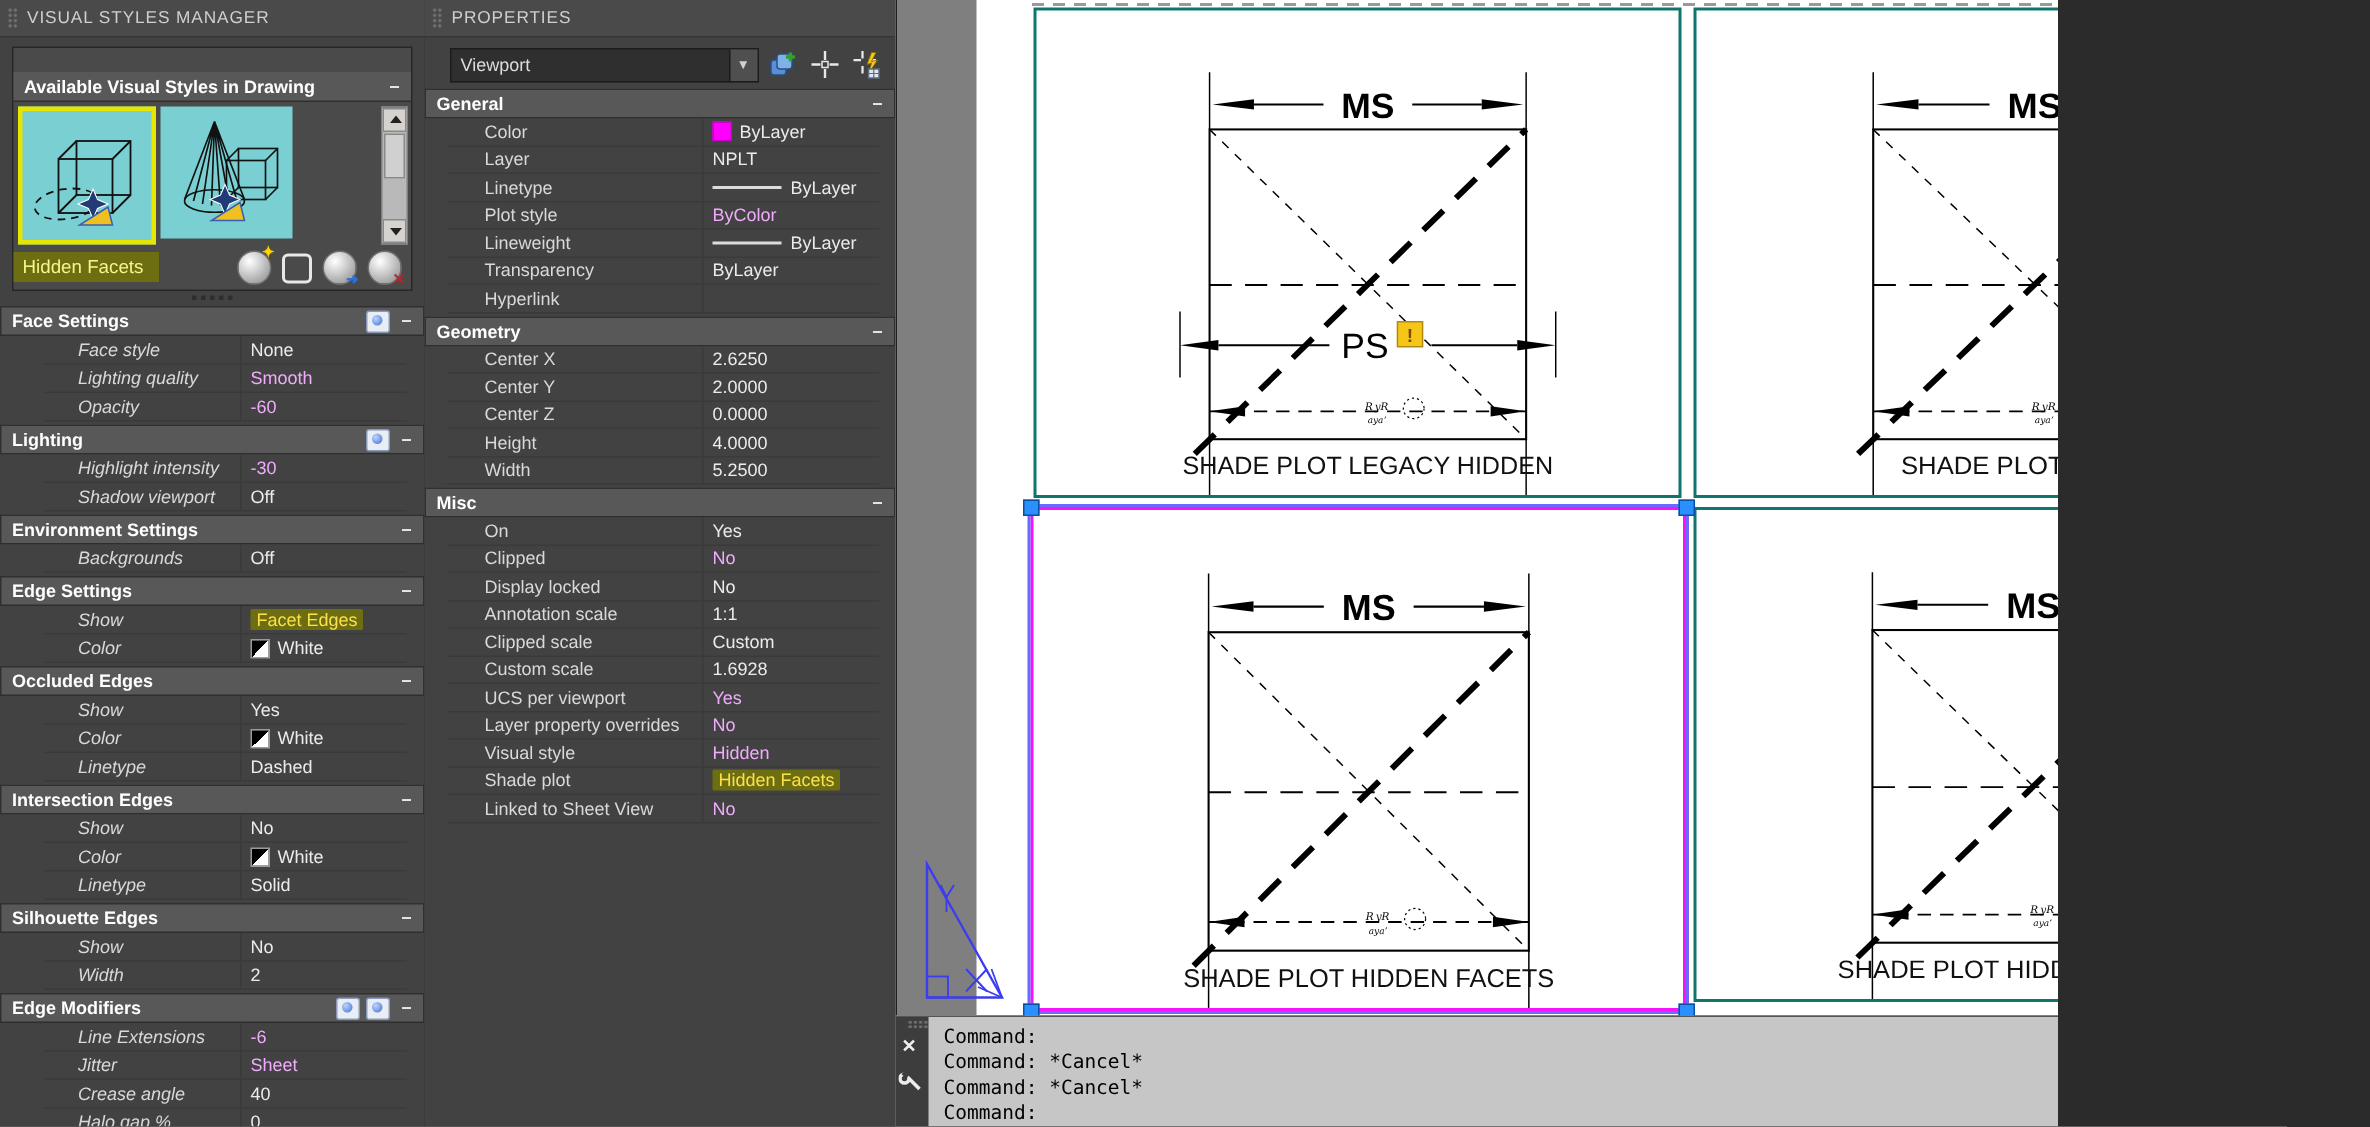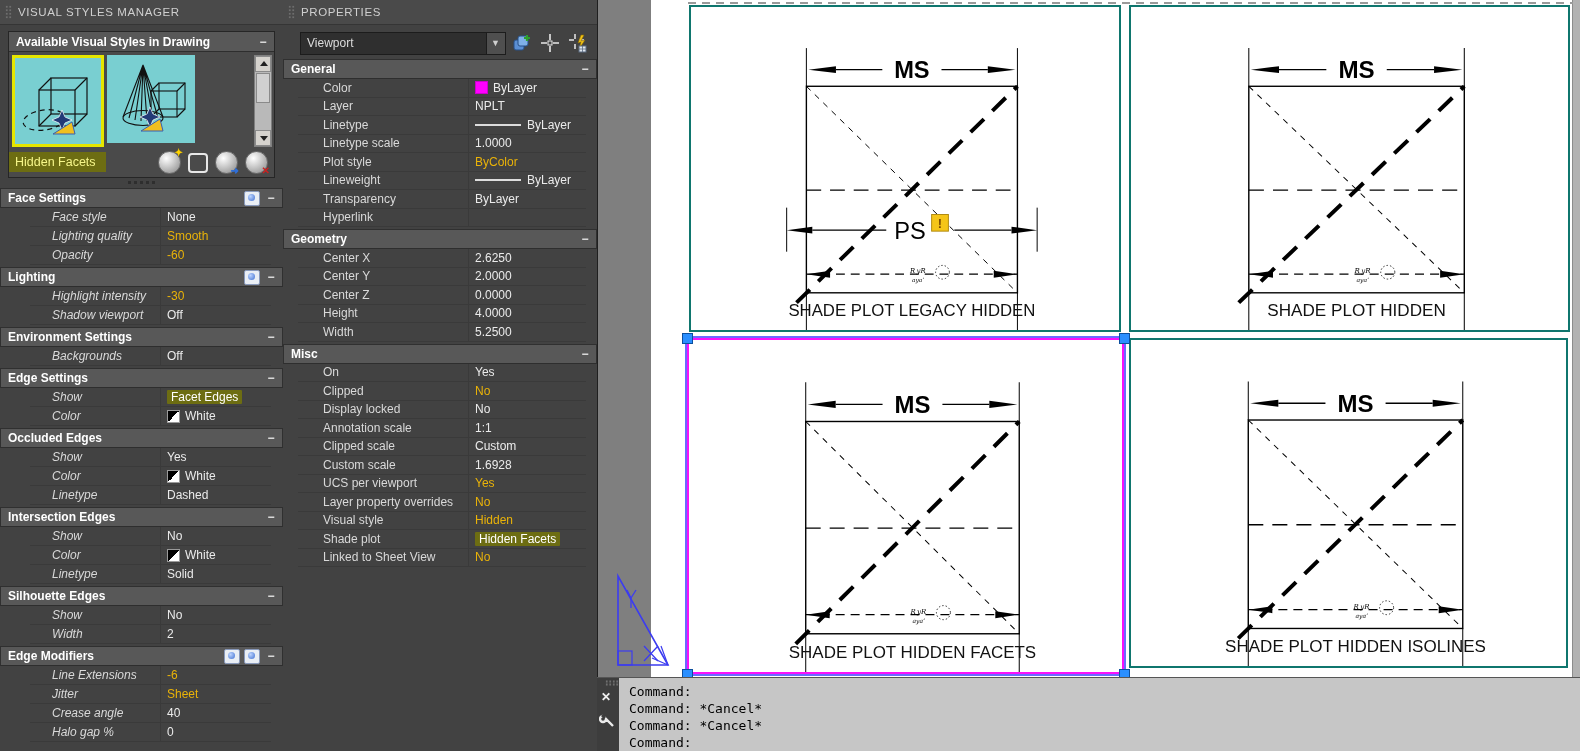--- a/index.html
+++ b/index.html
@@ -1,16 +1,16 @@
 <!DOCTYPE html>
 <html><head>
 <meta charset="utf-8">
 <style>
   html,body{margin:0;padding:0;background:#2b2b2b;}
-  #stage{position:relative;width:1580px;height:751px;overflow:hidden;
+  #stage{position:relative;width:1372px;height:751px;overflow:hidden;
          font-family:"Liberation Sans",sans-serif;background:#424242;}
   
   .palette{position:absolute;top:0;height:751px;background:#424242;}
   #vsm{left:0;width:283px;border-right:1px solid #2a2a2a;}
   #props{left:283px;width:314px;border-right:1px solid #232323;}
   .ptitle{height:24px;background:#4a4a4a;border-bottom:1px solid #353535;
           display:flex;align-items:center;color:#cfcfcf;font-size:11.5px;letter-spacing:.6px;}
   .tgrip{width:7px;height:14px;margin:0 6px 0 5px;
          background-image:radial-gradient(circle,#6e6e6e 1px,transparent 1.2px);
          background-size:3.5px 3.5px;}
@@ -25,29 +25,29 @@
          border-radius:50%;background:radial-gradient(circle at 35% 35%,#bcd4ff,#3f6fd0);}
   .prow{display:flex;align-items:center;box-sizing:border-box;border-bottom:1px solid #3a3a3a;
         font-size:12px;color:#d9d9d9;}
   .vsm-rows .prow{height:19px;margin-left:30px;width:241px;}
   .props-rows .prow{height:18.5px;margin-left:15px;width:288px;}
   .plab{white-space:nowrap;overflow:hidden;}
   .vsm-rows .plab{width:108px;padding-left:22px;flex:none;font-style:italic;}
   .props-rows .plab{width:145px;padding-left:25px;flex:none;}
   .pval{flex:1 1 auto;display:flex;align-items:center;height:100%;
         border-left:1px solid #3a3a3a;padding-left:6px;color:#ebebeb;overflow:hidden;white-space:nowrap;text-align:center;}
-  .muted{color:#eab308;}
-  .hl{background:#6d6d12;color:#ffffff;padding:0 4px;border-radius:1px;}
+  .muted{color:#f0abfc;}
+  .hl{background:#6d6d12;color:#fde047;padding:0 4px;border-radius:1px;}
   .swatch{width:11px;height:11px;margin-right:5px;flex:none;border:1px solid #9a9a9a;}
   .swatch.bw{background:linear-gradient(135deg,#000 50%,#fff 50%);}
   .swatch.mag{background:#ff00ff;border-color:#c0c;}
   .linegfx{width:46px;height:0;border-top:2px solid #dcdcdc;margin-right:6px;flex:none;}
   
   .vsm-box{margin:6px 8px 0 8px;border:1px solid #262626;background:#4a4a4a;}
-  .vsm-box .sec-h{margin-top:0;border-left:none;border-right:none;border-top:none;}
+  .vsm-box .sec-h{margin-top:16px;border-left:none;border-right:none;border-top:none;}
   .samples{display:flex;padding:3px 2px 2px 3px;height:92px;}
   .thumb{width:88px;height:88px;background:#79cfd1;flex:none;}
   .thumb.selthumb{border:3px solid #e6e600;width:86px;height:86px;}
   .thumb+.thumb{margin-left:3px;}
   .sb{width:16px;margin-left:auto;background:#b9b9b9;display:flex;flex-direction:column;border:1px solid #7f7f7f;}
   .sb-btn{height:14px;background:#d6d3ce;border:1px solid #8a8a8a;position:relative;flex:none;}
   .sb-btn::after{content:"";position:absolute;left:4px;border-left:4px solid transparent;border-right:4px solid transparent;}
   .sb-up::after{top:4px;border-bottom:5px solid #222;}
   .sb-dn::after{bottom:4px;border-top:5px solid #222;}
   .sb-thumb{height:28px;margin:1px;background:#d0d0d0;border:1px solid #8a8a8a;}
@@ -377,26 +377,20 @@
           </span>
         </div>
         <div class="prow">
           <span class="plab">Linetype</span>
           <span class="pval">
             <span class="linegfx"></span>
             <span>ByLayer</span>
           </span>
         </div>
         <div class="prow">
-          <span class="plab">Linetype scale</span>
-          <span class="pval">
-            <span>1.0000</span>
-          </span>
-        </div>
-        <div class="prow">
           <span class="plab">Plot style</span>
           <span class="pval">
             <span class="muted">ByColor</span>
           </span>
         </div>
         <div class="prow">
           <span class="plab">Lineweight</span>
           <span class="pval">
             <span class="linegfx"></span>
             <span>ByLayer</span>

